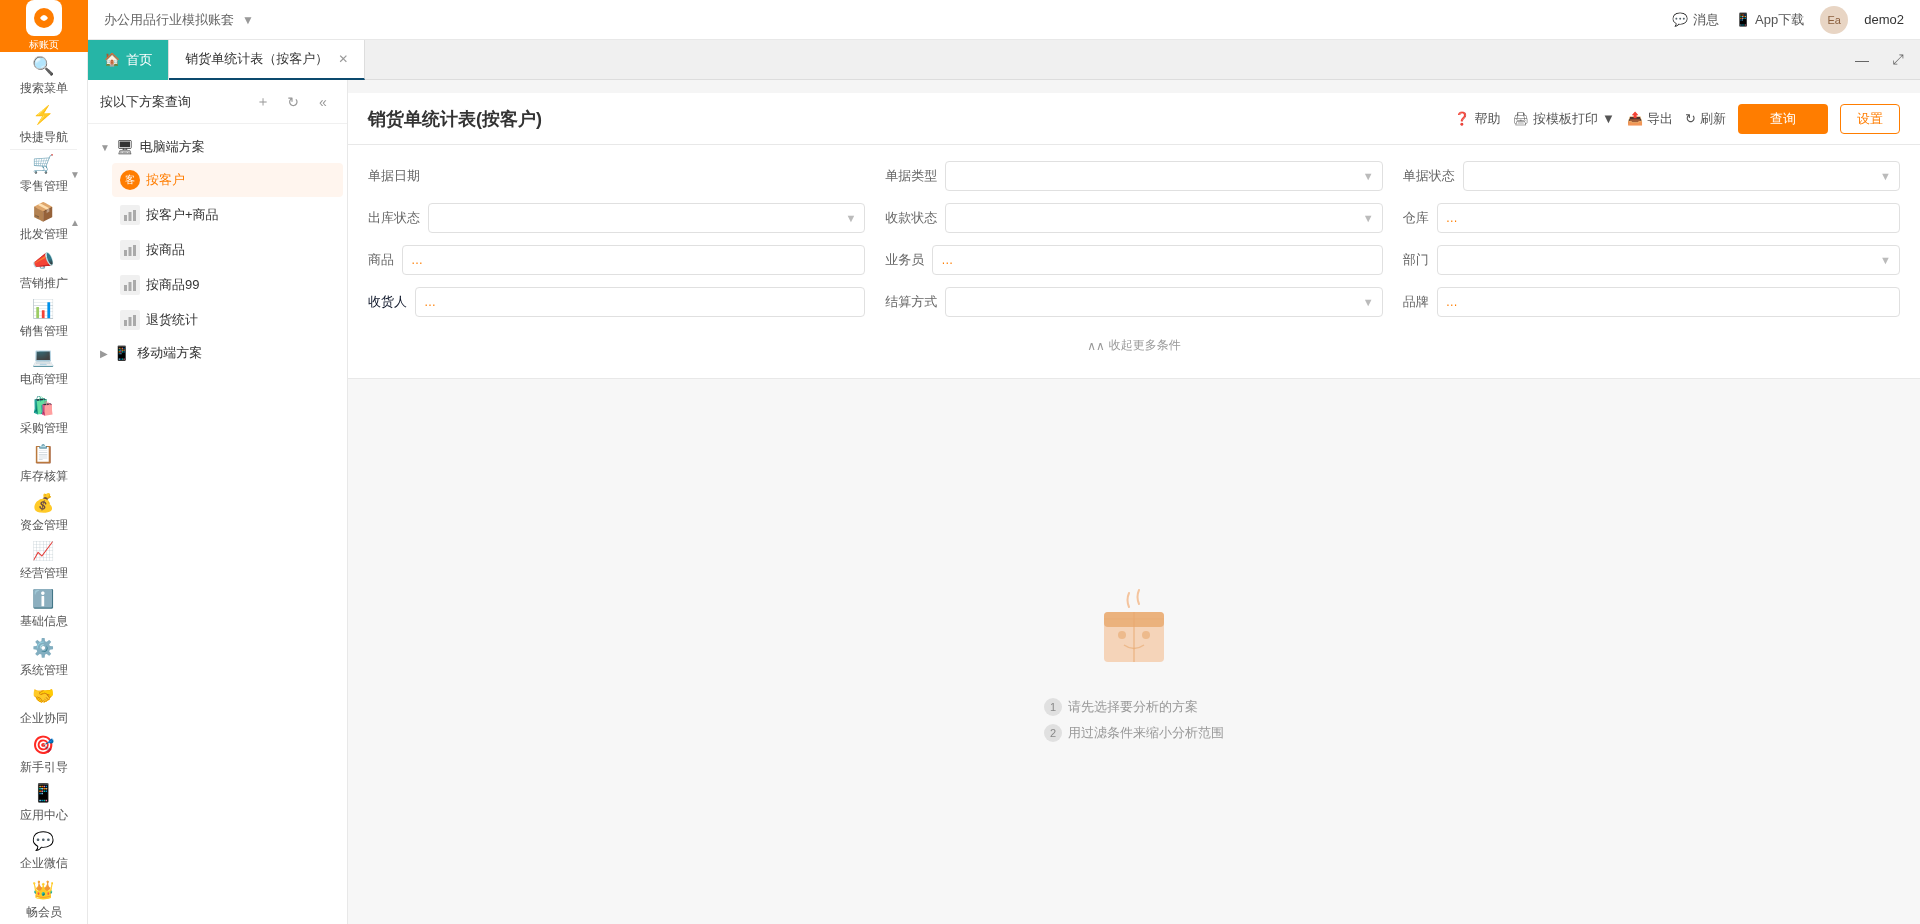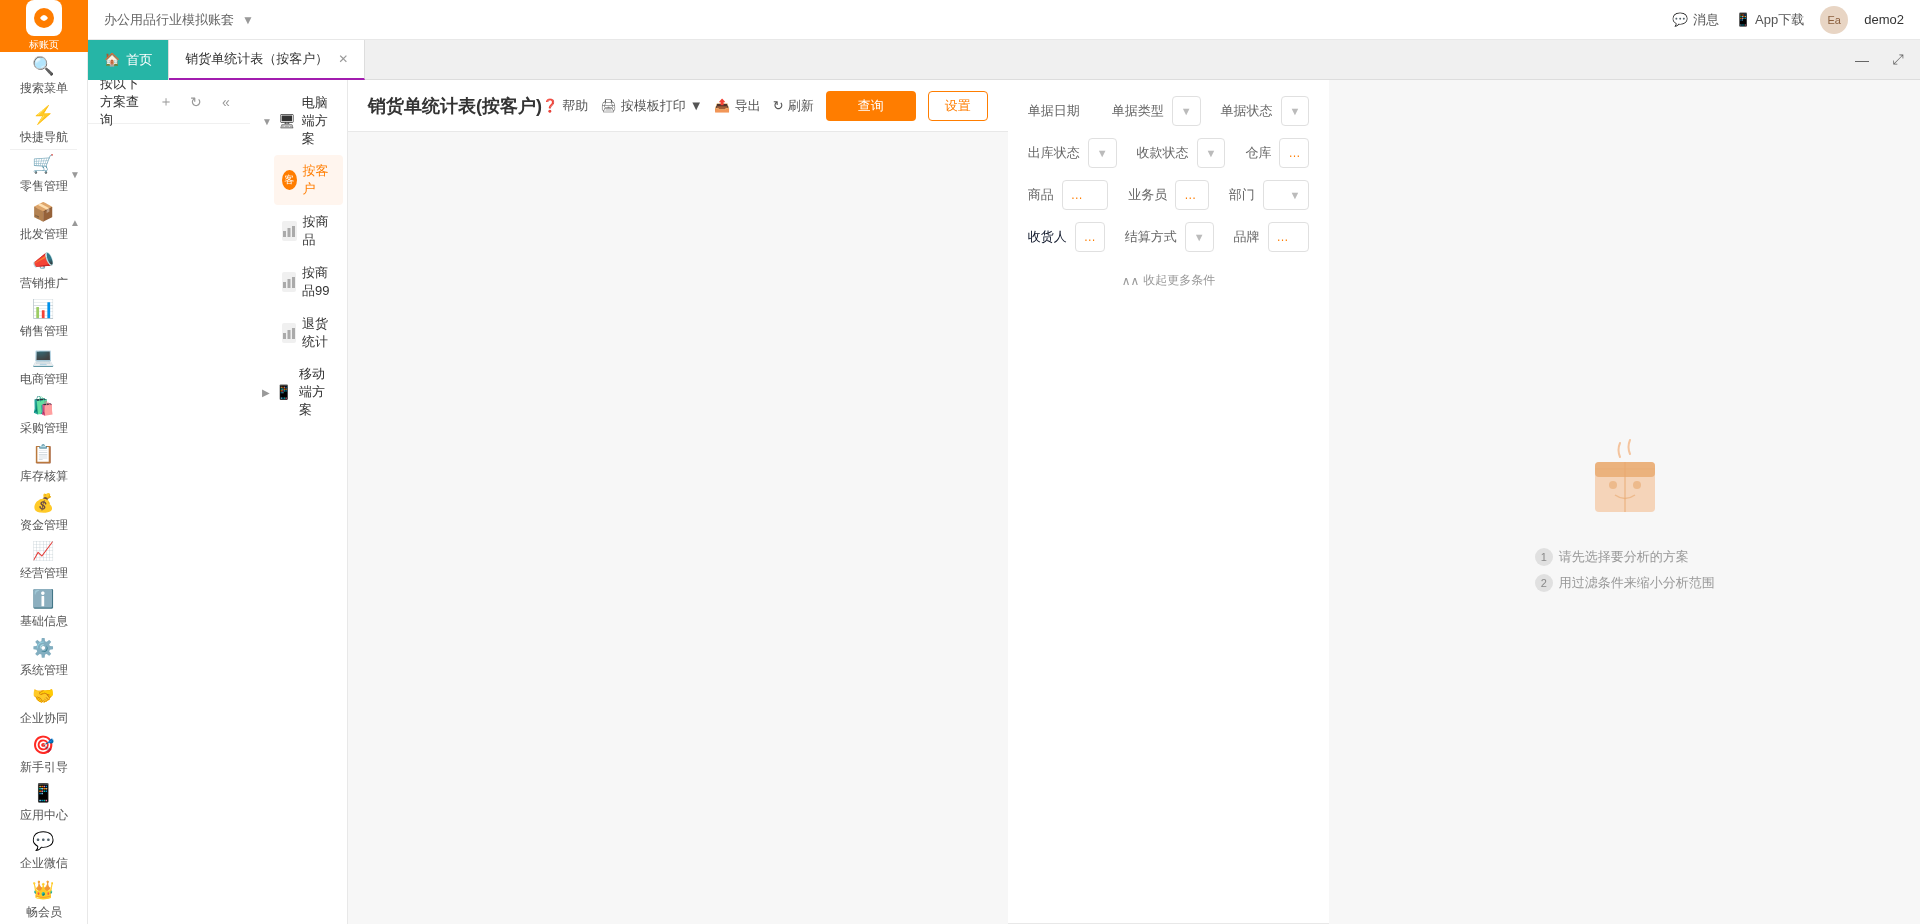--- a/index.html
+++ b/index.html
@@ -25,51 +25,51 @@
     .header-left { display: flex; align-items: center; gap: 8px; }
     .header-title { font-size: 13px; color: #666; }
     .header-dropdown { font-size: 12px; color: #999; cursor: pointer; }
     .header-right { display: flex; align-items: center; gap: 16px; }
     .header-btn { display: flex; align-items: center; gap: 4px; font-size: 13px; color: #555; cursor: pointer; }
     .user-avatar { width: 28px; height: 28px; border-radius: 50%; background: #e8d5c4; display: flex; align-items: center; justify-content: center; font-size: 11px; color: #8b5e3c; overflow: hidden; }
 
     
     .tabs-bar { height: 40px; background: #f0f0f0; display: flex; align-items: center; padding: 0; border-bottom: 1px solid #ddd; }
     .tab-item { height: 40px; padding: 0 16px; display: flex; align-items: center; gap: 6px; cursor: pointer; font-size: 13px; color: #555; background: #e0e0e0; border-right: 1px solid #ddd; }
-    .tab-item.active { background: #fff; color: #333; border-bottom: 2px solid #a21caf; }
+    .tab-item.active { background: #fff; color: #333; border-bottom: 2px solid #0c4a6e; }
     .tab-item .tab-close { color: #999; font-size: 12px; cursor: pointer; margin-left: 4px; }
     .tab-home { background: #26b5a6; color: #fff; }
     .tabs-end { margin-left: auto; display: flex; align-items: center; gap: 8px; padding-right: 8px; }
     .tab-action { width: 28px; height: 28px; display: flex; align-items: center; justify-content: center; cursor: pointer; color: #666; font-size: 14px; }
 
     
     .content-wrapper { flex: 1; display: flex; overflow: hidden; }
 
     
-    .left-panel { width: 260px; background: #fff; border-right: 1px solid #e8e8e8; display: flex; flex-direction: row; }
+    .left-panel { width: 260px; background: #fff; border-right: 1px solid #e8e8e8; display: flex; flex-direction: column; }
     .left-panel-header { height: 44px; display: flex; align-items: center; padding: 0 12px; gap: 8px; border-bottom: 1px solid #f0f0f0; }
     .left-panel-title { font-size: 13px; color: #333; font-weight: 500; flex: 1; }
     .left-panel-actions { display: flex; align-items: center; gap: 6px; }
     .icon-btn { width: 24px; height: 24px; display: flex; align-items: center; justify-content: center; cursor: pointer; color: #999; font-size: 14px; border-radius: 4px; }
     .scheme-tree { padding: 8px 0; }
     .tree-group { }
     .tree-group-header { display: flex; align-items: center; padding: 6px 12px; cursor: pointer; gap: 6px; }
     .tree-arrow { font-size: 10px; color: #999; }
     .tree-group-icon { font-size: 14px; color: #333; }
     .tree-group-label { font-size: 13px; color: #333; }
     .tree-children { padding-left: 20px; }
     .tree-item { display: flex; align-items: center; padding: 7px 12px 7px 8px; cursor: pointer; gap: 6px; border-radius: 4px; margin: 1px 4px; }
     .tree-item.active { background: #fff5ee; }
     .tree-item-icon { width: 20px; height: 20px; border-radius: 50%; background: #ff7d00; display: flex; align-items: center; justify-content: center; font-size: 10px; color: #fff; }
     .tree-item-icon.chart { background: #f0f0f0; border-radius: 2px; color: #666; font-size: 12px; }
     .tree-item-label { font-size: 13px; color: #333; }
     .tree-item.active .tree-item-label { color: #ff7d00; font-weight: 500; }
 
     
-    .right-panel { flex: 1; display: flex; flex-direction: row; background: #f7f7f7; overflow: hidden; }
+    .right-panel { flex: 1; display: flex; flex-direction: column; background: #f7f7f7; overflow: hidden; margin-top: 13px; }
 
     
     .page-header { height: 52px; background: #fff; border-bottom: 1px solid #e8e8e8; display: flex; align-items: center; padding: 0 20px; justify-content: space-between; }
     .page-title { font-size: 18px; font-weight: 600; color: #333; }
     .page-actions { display: flex; align-items: center; gap: 12px; }
     .page-action-btn { display: flex; align-items: center; gap: 4px; font-size: 13px; color: #555; cursor: pointer; }
     .btn-primary { background: #ff7d00; color: #fff; border: none; padding: 6px 32px; border-radius: 4px; cursor: pointer; font-size: 13px; font-weight: 500; }
     .btn-settings { background: #fff; color: #ff7d00; border: 1px solid #ff7d00; padding: 5px 16px; border-radius: 4px; cursor: pointer; font-size: 13px; }
 
     
@@ -235,20 +235,30 @@
         <div class="tree-group">
           <div class="tree-group-header">
             <span class="tree-arrow">▼</span>
             <span class="tree-group-icon">🖥</span>
             <span class="tree-group-label">电脑端方案</span>
           </div>
           <div class="tree-children">
             <div class="tree-item active">
               <div class="tree-item-icon" style="background:#ff7d00;">客</div>
               <span class="tree-item-label">按客户</span>
+            </div>
+            <div class="tree-item">
+              <div class="tree-item-icon chart">
+                <svg width="14" height="14" viewBox="0 0 14 14">
+                    <rect x="1" y="7" width="3" height="6" fill="#aaa"></rect>
+                    <rect x="5.5" y="4" width="3" height="9" fill="#aaa"></rect>
+                    <rect x="10" y="2" width="3" height="11" fill="#aaa"></rect>
+                  </svg>
+              </div>
+              <span class="tree-item-label">按客户+商品</span>
             </div>
             <div class="tree-item">
               <div class="tree-item-icon chart">
                 <svg width="14" height="14" viewBox="0 0 14 14">
                     <rect x="1" y="7" width="3" height="6" fill="#aaa"></rect>
                     <rect x="5.5" y="4" width="3" height="9" fill="#aaa"></rect>
                     <rect x="10" y="2" width="3" height="11" fill="#aaa"></rect>
                   </svg>
               </div>
               <span class="tree-item-label">按商品</span>

